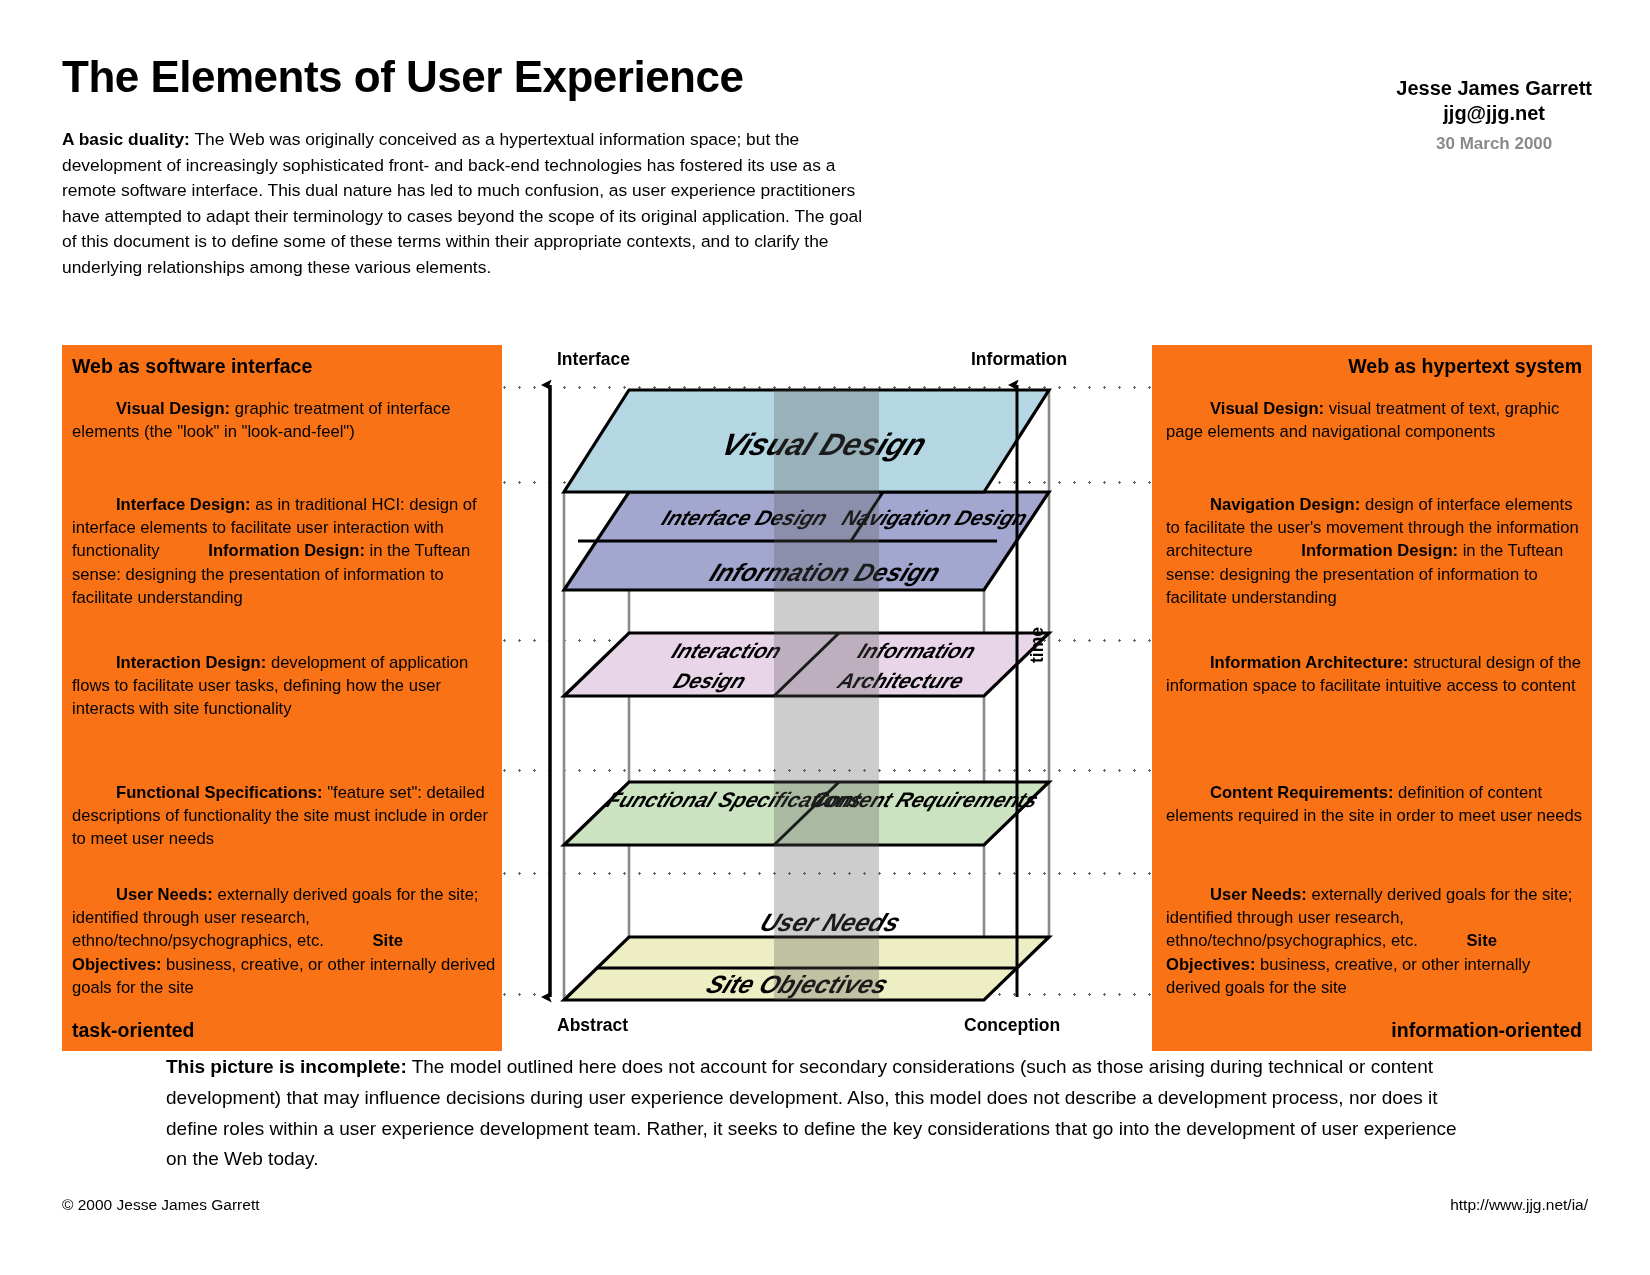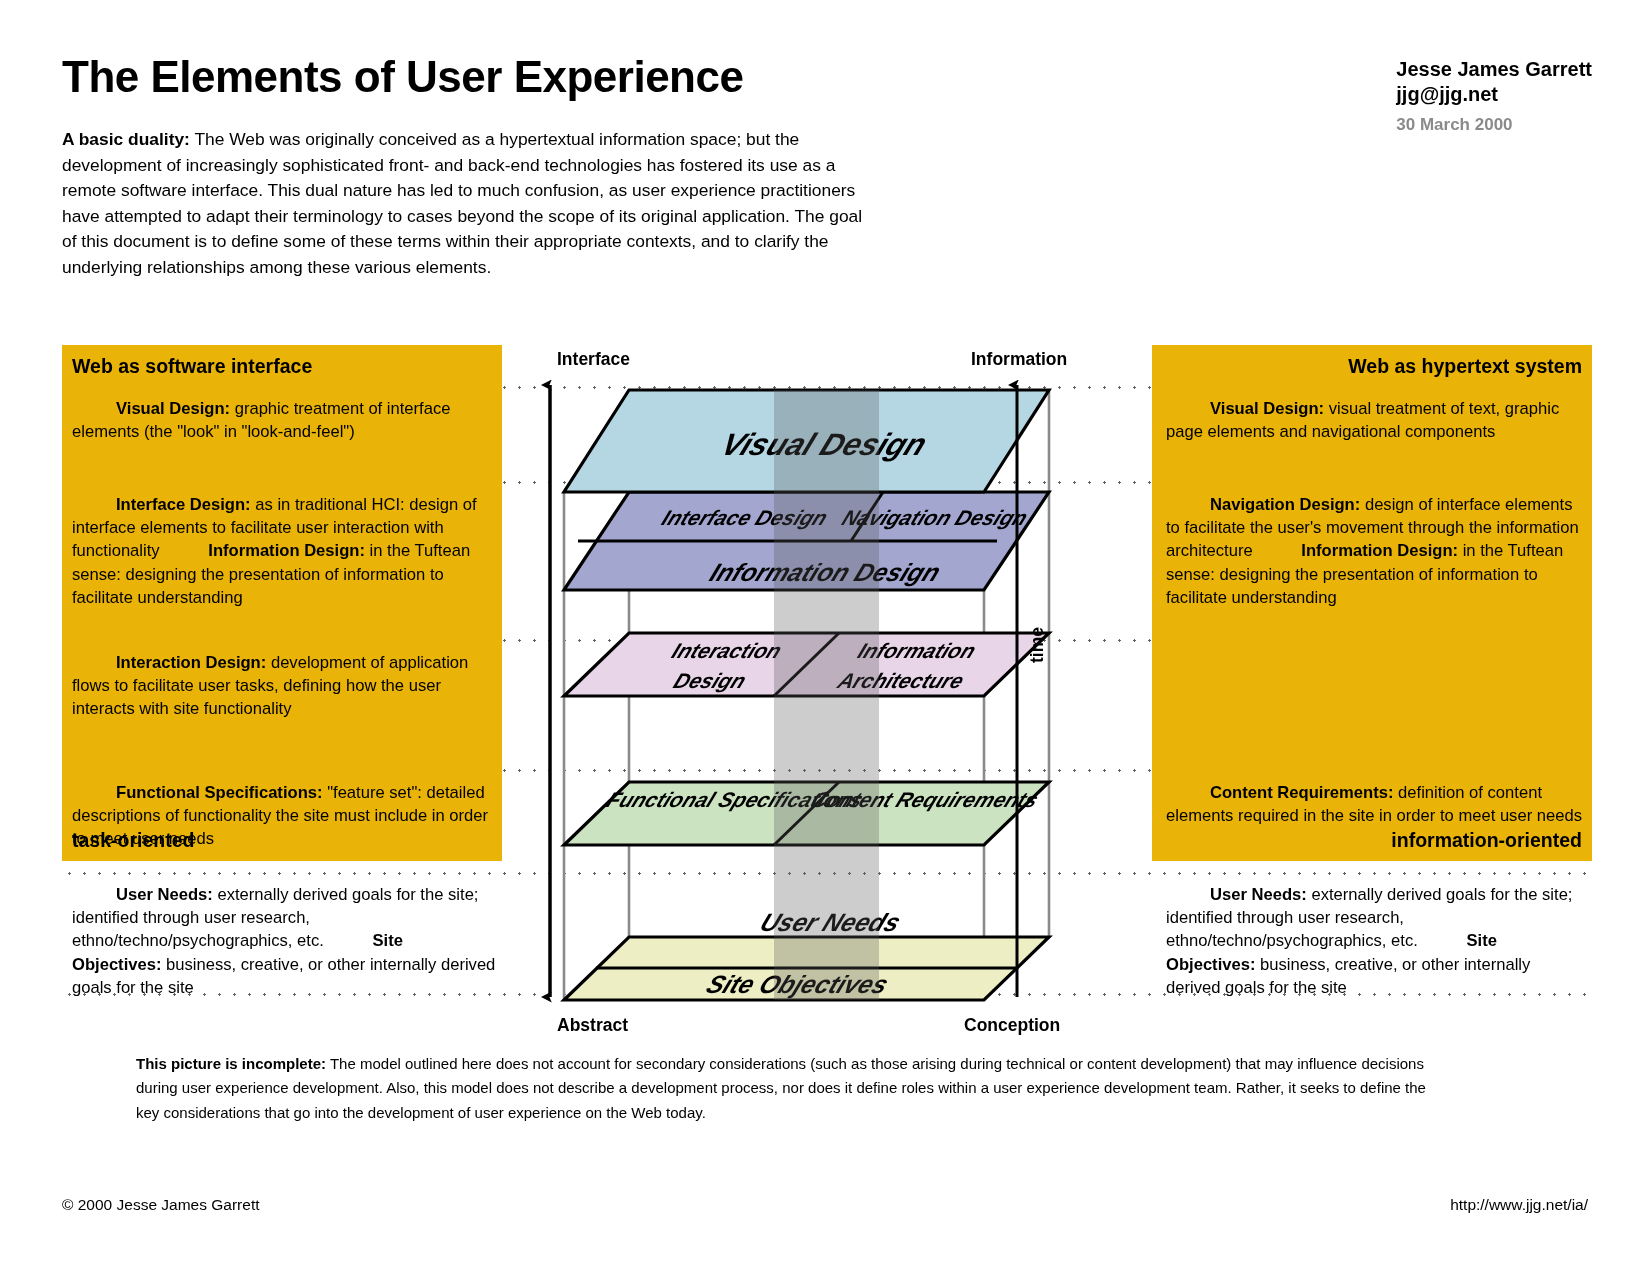--- a/index.html
+++ b/index.html
@@ -10,36 +10,36 @@
     color:#000; position:relative; overflow:hidden;
   }
 
   
   #header { position:absolute; left:62px; top:55px; width:1530px; height:260px; }
   #doc-title {
     font-size:44px; font-weight:bold; letter-spacing:-0.5px;
     line-height:1.0;
   }
   #author-block {
-    position:absolute; right:0; top:2px; text-align:left;
+    position:absolute; right:0; top:21px; text-align:center;
   }
   #author-name { font-size:20px; font-weight:bold; line-height:1.25; }
   #author-email { font-size:20px; font-weight:bold; line-height:1.25; }
   #doc-date { font-size:17px; font-weight:bold; color:#8a8a8a; margin-top:8px; }
 
   #intro {
     position:absolute; left:0; top:72px; width:810px;
     font-size:17.4px; line-height:1.47;
   }
   #intro b { font-weight:bold; }
 
   
   #frame { position:absolute; left:62px; top:345px; width:1530px; height:690px; }
 
-  .side-col { position:absolute; top:0; width:440px; height:516px; background:#eab308;text-decoration:underline; }
+  .side-col { position:absolute; top:0; width:440px; height:706px; background:#f97316;text-decoration:underline; }
   #col-left  { left:0; }
   #col-right { right:0; }
 
   .col-head {
     position:absolute; top:0; left:0; width:100%; height:42px;
     font-size:19.5px; font-weight:bold; line-height:42px;
   }
   #col-left  .col-head { text-align:left;  padding-left:10px; }
   #col-right .col-head { text-align:right; padding-right:10px; }
 
@@ -74,22 +74,22 @@
   svg#diagram { position:absolute; left:0; top:0; width:650px; height:690px; }
 
   .plane-text {
     font-family:"Liberation Sans", sans-serif;
     font-style:italic; font-weight:bold;
     fill:#000; text-anchor:middle;
   }
 
   
   #footnote {
-    position:absolute; left:136px; top:1052px; width:1300px;
-    font-size:15px; line-height:1.62;
+    position:absolute; left:166px; top:1052px; width:1300px;
+    font-size:19px; line-height:1.62;
   }
   #footnote b { font-weight:bold; }
 
   #footer-left  { position:absolute; left:62px;  top:1196px; font-size:15.5px; }
   #footer-right { position:absolute; right:62px; top:1196px; font-size:15.5px; }
 </style>
 </head>
 <body>
 
 <div id="header">
@@ -141,20 +141,23 @@
 
   <div class="side-col" id="col-right">
     <div class="col-head">Web as hypertext system</div>
 
     <div class="blurb" style="top:52px">
       <b>Visual Design:</b><span> visual treatment of text, graphic page elements and navigational components</span>
     </div>
     <div class="blurb" style="top:148px">
       <b>Navigation Design:</b><span> design of interface elements to facilitate the user's movement through the information architecture</span>
       <b>Information Design:</b><span> in the Tuftean sense: designing the presentation of information to facilitate understanding</span>
+    </div>
+    <div class="blurb" style="top:306px">
+      <b>Information Architecture:</b><span> structural design of the information space to facilitate intuitive access to content</span>
     </div>
     <div class="blurb" style="top:436px">
       <b>Content Requirements:</b><span> definition of content elements required in the site in order to meet user needs</span>
     </div>
     <div class="blurb" style="top:538px">
       <b>User Needs:</b><span> externally derived goals for the site; identified through user research, ethno/techno/psychographics, etc.</span>
       <b>Site Objectives:</b><span> business, creative, or other internally derived goals for the site</span>
     </div>
 
     <div class="col-foot">information-oriented</div>

